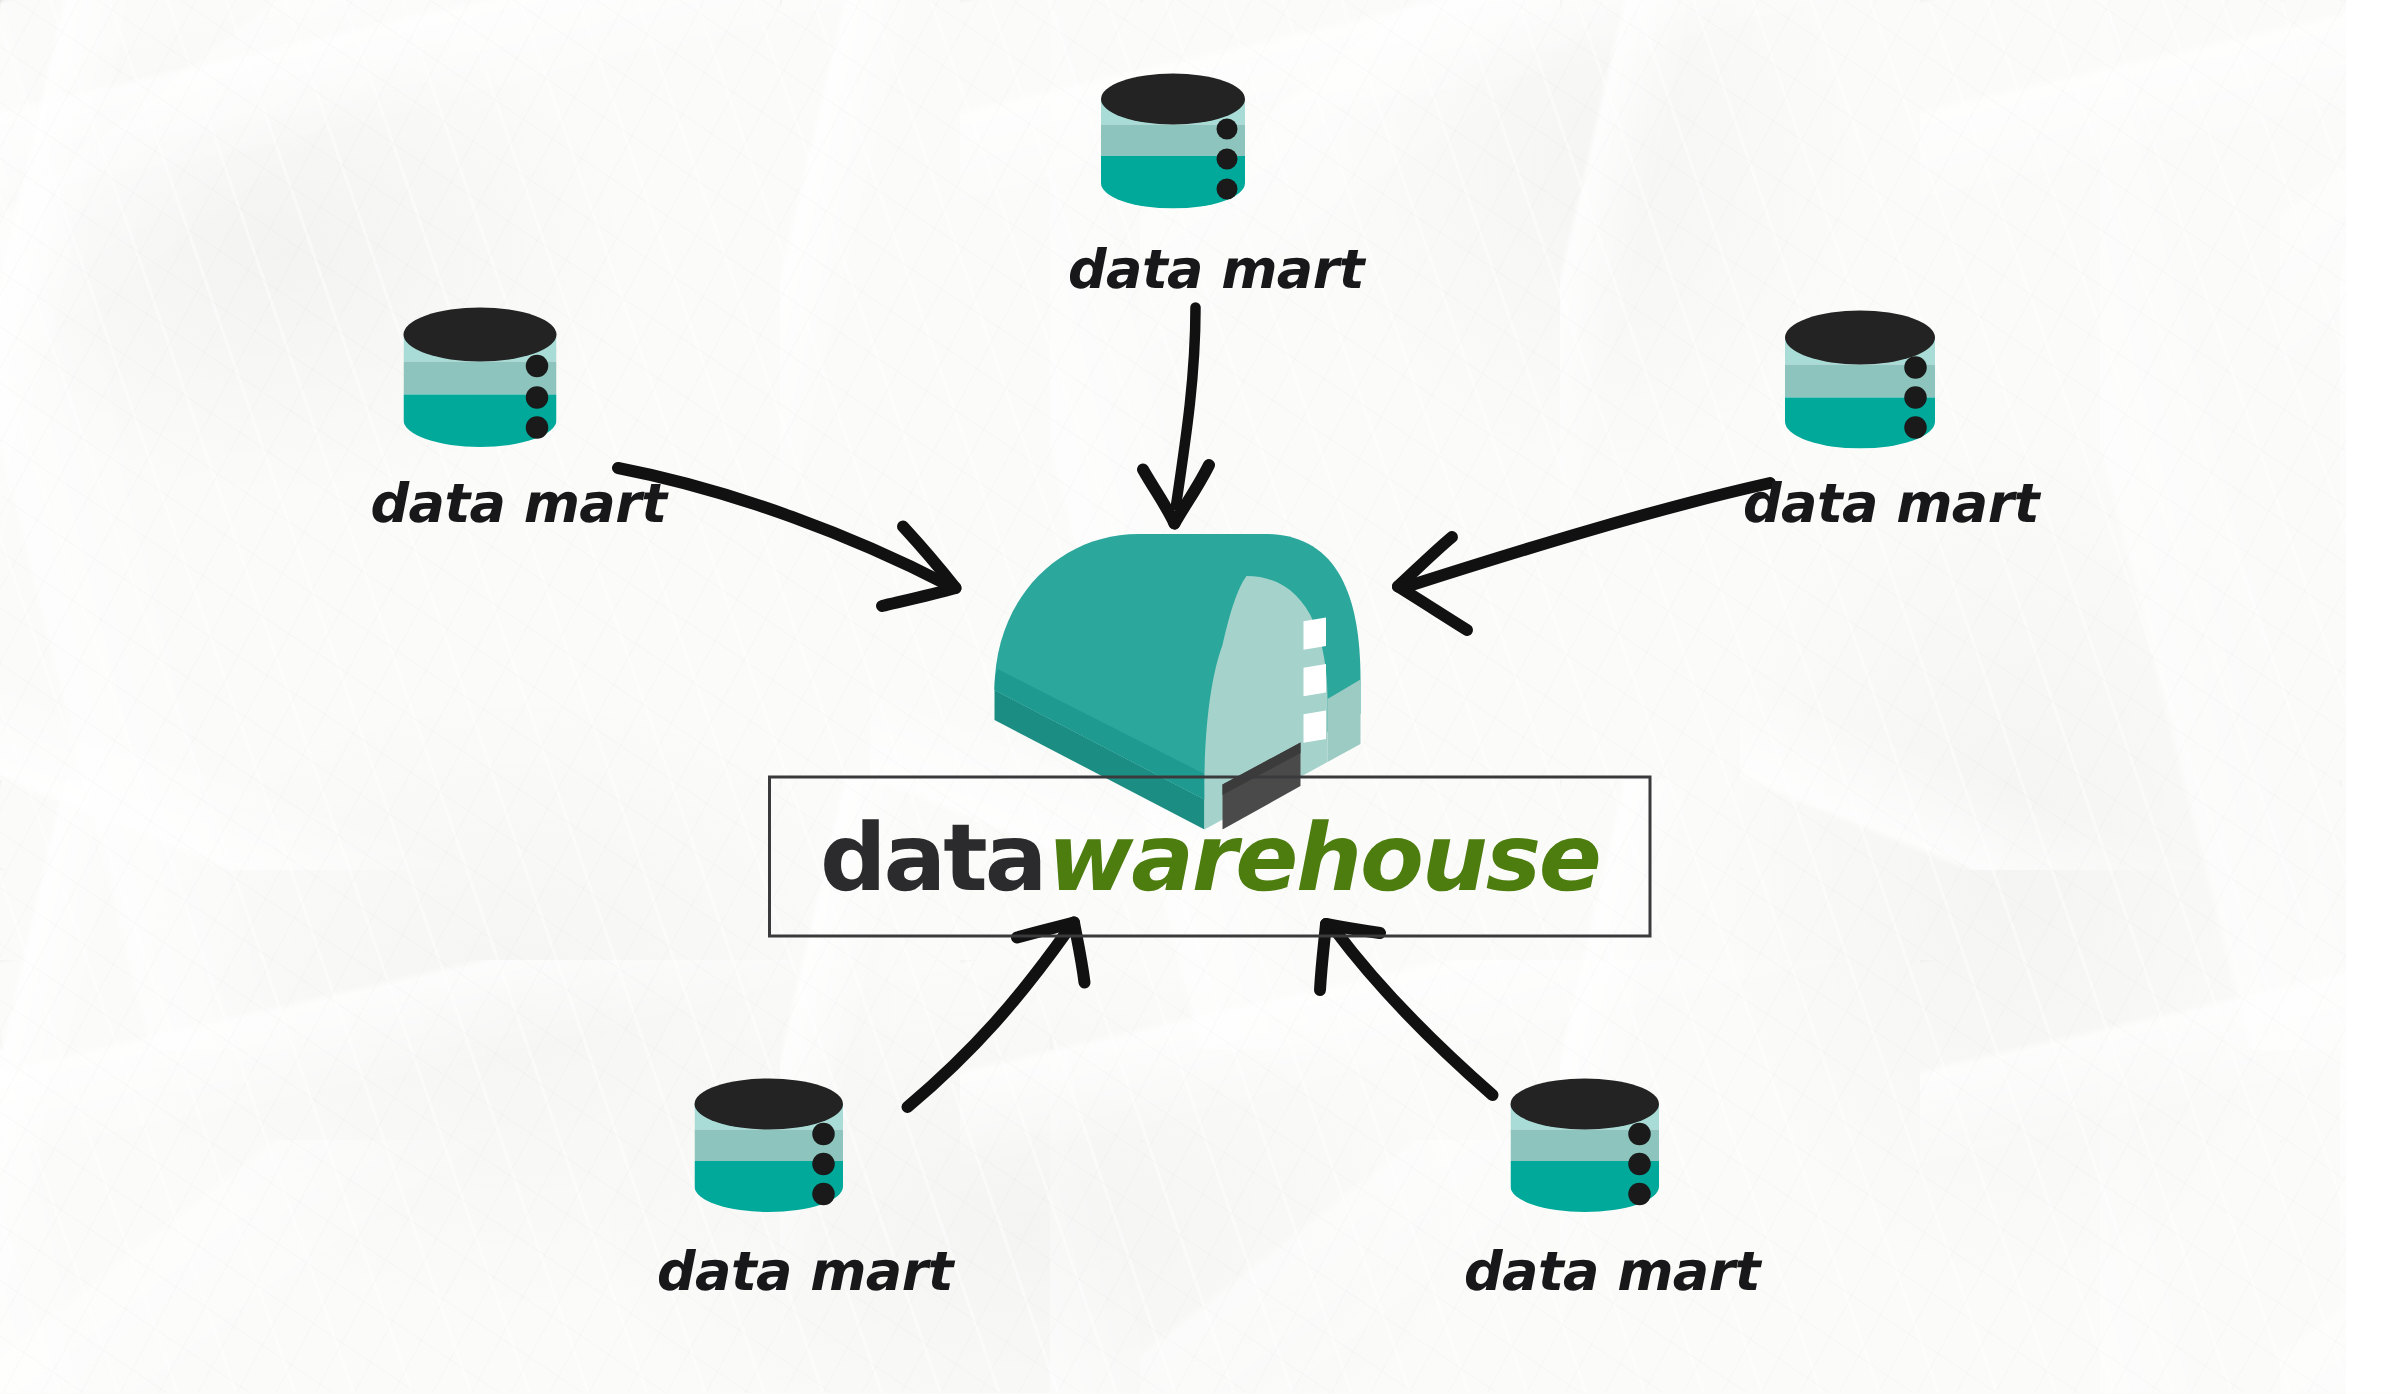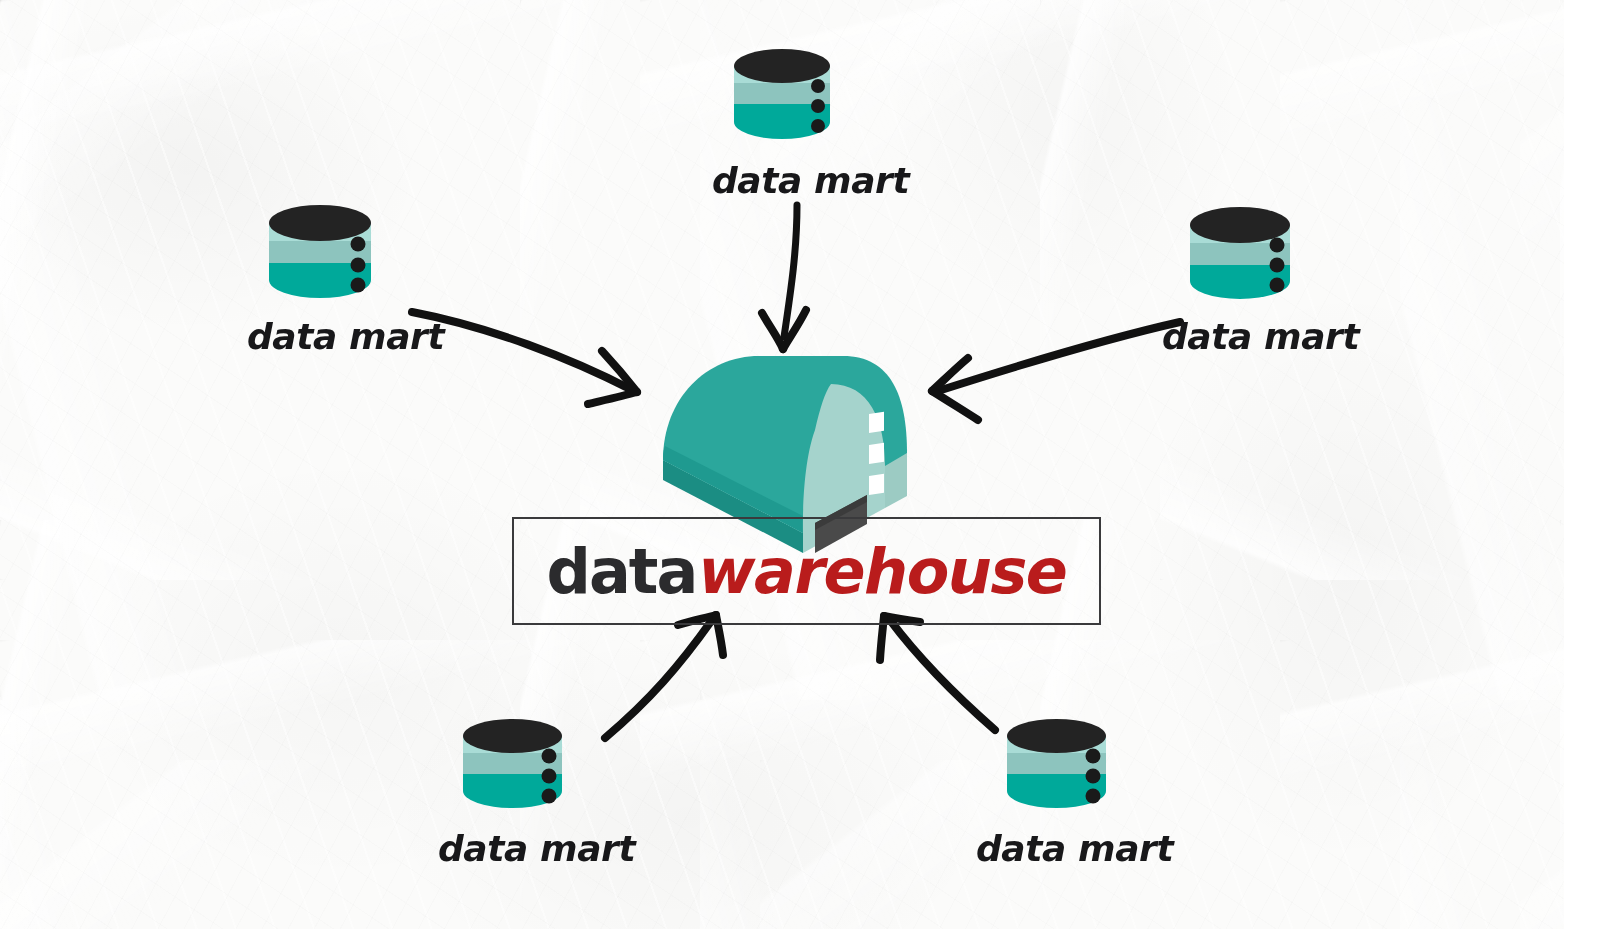--- a/index.html
+++ b/index.html
@@ -106,21 +106,21 @@
     font-size: 62px;
     color: #2b2b2d;
     letter-spacing: -2px;
     text-align: right;
   }
   #wh-title .w2 {
     font-family: "DejaVu Sans", sans-serif;
     font-weight: bold;
     font-style: italic;
     font-size: 62px;
-    color: #b91c1c;
+    color: #4d7c0f;
     letter-spacing: -1.5px;
     margin-left: 2px;
   }
 
   
   #arrows {
     position: absolute;
     inset: 0;
     pointer-events: none;
   }

